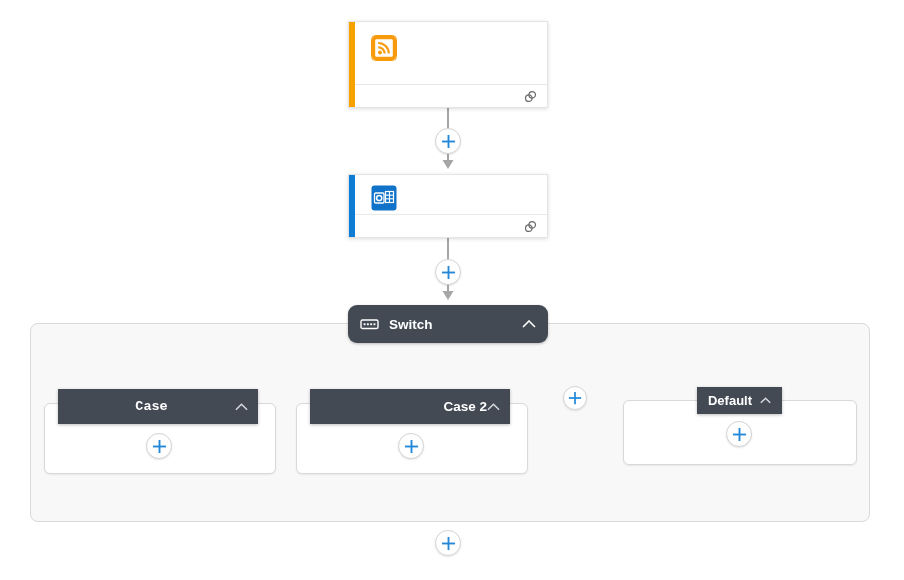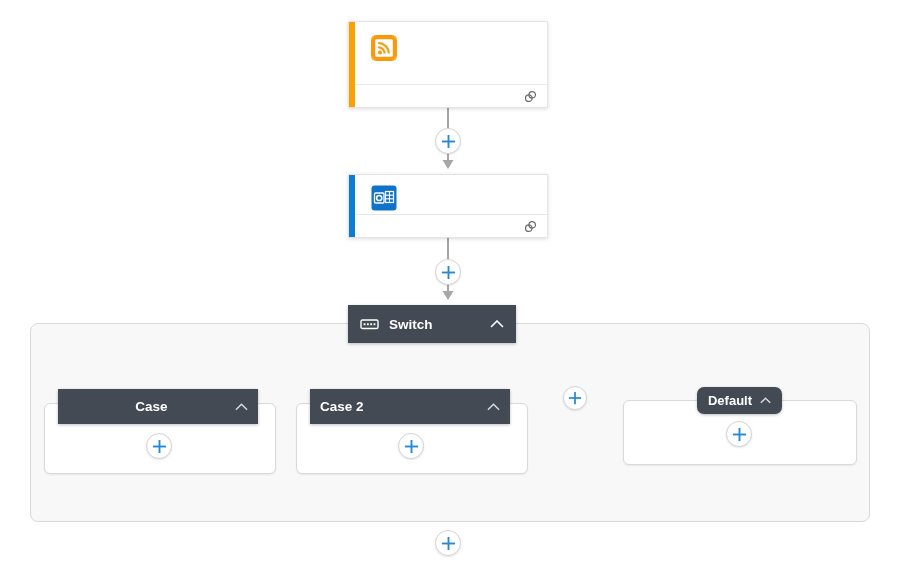--- a/index.html
+++ b/index.html
@@ -110,71 +110,71 @@
     </div>
   </div>
 
   <div class="plus-btn" style="left:435px;top:259px;">
     <svg width="15" height="15" viewBox="0 0 16 16">
       <line x1="8" y1="1" x2="8" y2="15" stroke="#2488D8" stroke-width="2"></line>
       <line x1="1" y1="8" x2="15" y2="8" stroke="#2488D8" stroke-width="2"></line>
     </svg>
   </div>
 
-  <div class="dark-header" style="left:348px;top:305px;width:168px;height:38px;padding:8px 12px;">
+  <div class="dark-header" style="left:348px;top:305px;width:200px;height:38px;padding:8px 12px;border-radius:9px;">
     <svg width="19" height="14" viewBox="0 0 19 14" style="margin-right:10px;">
       <rect x="1" y="3" width="17" height="8.5" rx="1.6" fill="none" stroke="#ffffff" stroke-width="1.4"></rect>
       <rect x="3.6" y="6.3" width="1.9" height="1.9" fill="#ffffff"></rect>
       <rect x="6.9" y="6.3" width="1.9" height="1.9" fill="#ffffff"></rect>
       <rect x="10.2" y="6.3" width="1.9" height="1.9" fill="#ffffff"></rect>
       <rect x="13.5" y="6.3" width="1.9" height="1.9" fill="#ffffff"></rect>
     </svg>
     <span class="hd-label">Switch</span>
     <svg class="chev" width="14" height="8" viewBox="0 0 14 8" style="margin-left:auto;">
       <polyline points="1,7 7,1 13,7" fill="none" stroke="#ffffff" stroke-width="1.6"></polyline>
     </svg>
   </div>
 
   <div class="case-body" style="left:44px;top:403px;width:230px;height:69px;"></div>
-  <div class="dark-header" style="left:58px;top:389px;width:200px;height:35px;padding:0 10px;">
+  <div class="dark-header" style="left:58px;top:389px;width:200px;height:35px;padding:0 10px;font-family:Liberation Mono, monospace;">
     <span class="hd-label" style="flex:1;text-align:center;">Case</span>
     <svg class="chev" width="13" height="8" viewBox="0 0 14 8">
       <polyline points="1,7 7,1 13,7" fill="none" stroke="#d6dade" stroke-width="1.6"></polyline>
     </svg>
   </div>
   <div class="plus-btn" style="left:146px;top:433px;">
     <svg width="15" height="15" viewBox="0 0 16 16">
       <line x1="8" y1="1" x2="8" y2="15" stroke="#2488D8" stroke-width="2"></line>
       <line x1="1" y1="8" x2="15" y2="8" stroke="#2488D8" stroke-width="2"></line>
     </svg>
   </div>
 
   <div class="case-body" style="left:296px;top:403px;width:230px;height:69px;"></div>
   <div class="dark-header" style="left:310px;top:389px;width:200px;height:35px;padding:0 10px;">
-    <span class="hd-label" style="flex:1;text-align:left;">Case 2</span>
+    <span class="hd-label" style="flex:1;text-align:right;">Case 2</span>
     <svg class="chev" width="13" height="8" viewBox="0 0 14 8">
       <polyline points="1,7 7,1 13,7" fill="none" stroke="#d6dade" stroke-width="1.6"></polyline>
     </svg>
   </div>
   <div class="plus-btn" style="left:398px;top:433px;">
     <svg width="15" height="15" viewBox="0 0 16 16">
       <line x1="8" y1="1" x2="8" y2="15" stroke="#2488D8" stroke-width="2"></line>
       <line x1="1" y1="8" x2="15" y2="8" stroke="#2488D8" stroke-width="2"></line>
     </svg>
   </div>
 
   <div class="plus-btn small" style="left:563px;top:386px;">
     <svg width="14" height="14" viewBox="0 0 16 16">
       <line x1="8" y1="1" x2="8" y2="15" stroke="#2488D8" stroke-width="2"></line>
       <line x1="1" y1="8" x2="15" y2="8" stroke="#2488D8" stroke-width="2"></line>
     </svg>
   </div>
 
   <div class="case-body" style="left:623px;top:400px;width:232px;height:63px;"></div>
-  <div class="dark-header" style="left:697px;top:387px;width:85px;height:27px;padding:0 8px;justify-content:center;gap:8px;border-radius:7px;">
+  <div class="dark-header" style="left:697px;top:387px;width:85px;height:27px;padding:0 8px;justify-content:center;gap:8px;">
     <span class="hd-label" style="font-size:13px;">Default</span>
     <svg class="chev" width="11" height="7" viewBox="0 0 14 8">
       <polyline points="1,7 7,1 13,7" fill="none" stroke="#d6dade" stroke-width="1.8"></polyline>
     </svg>
   </div>
   <div class="plus-btn" style="left:726px;top:421px;">
     <svg width="15" height="15" viewBox="0 0 16 16">
       <line x1="8" y1="1" x2="8" y2="15" stroke="#2488D8" stroke-width="2"></line>
       <line x1="1" y1="8" x2="15" y2="8" stroke="#2488D8" stroke-width="2"></line>
     </svg>

